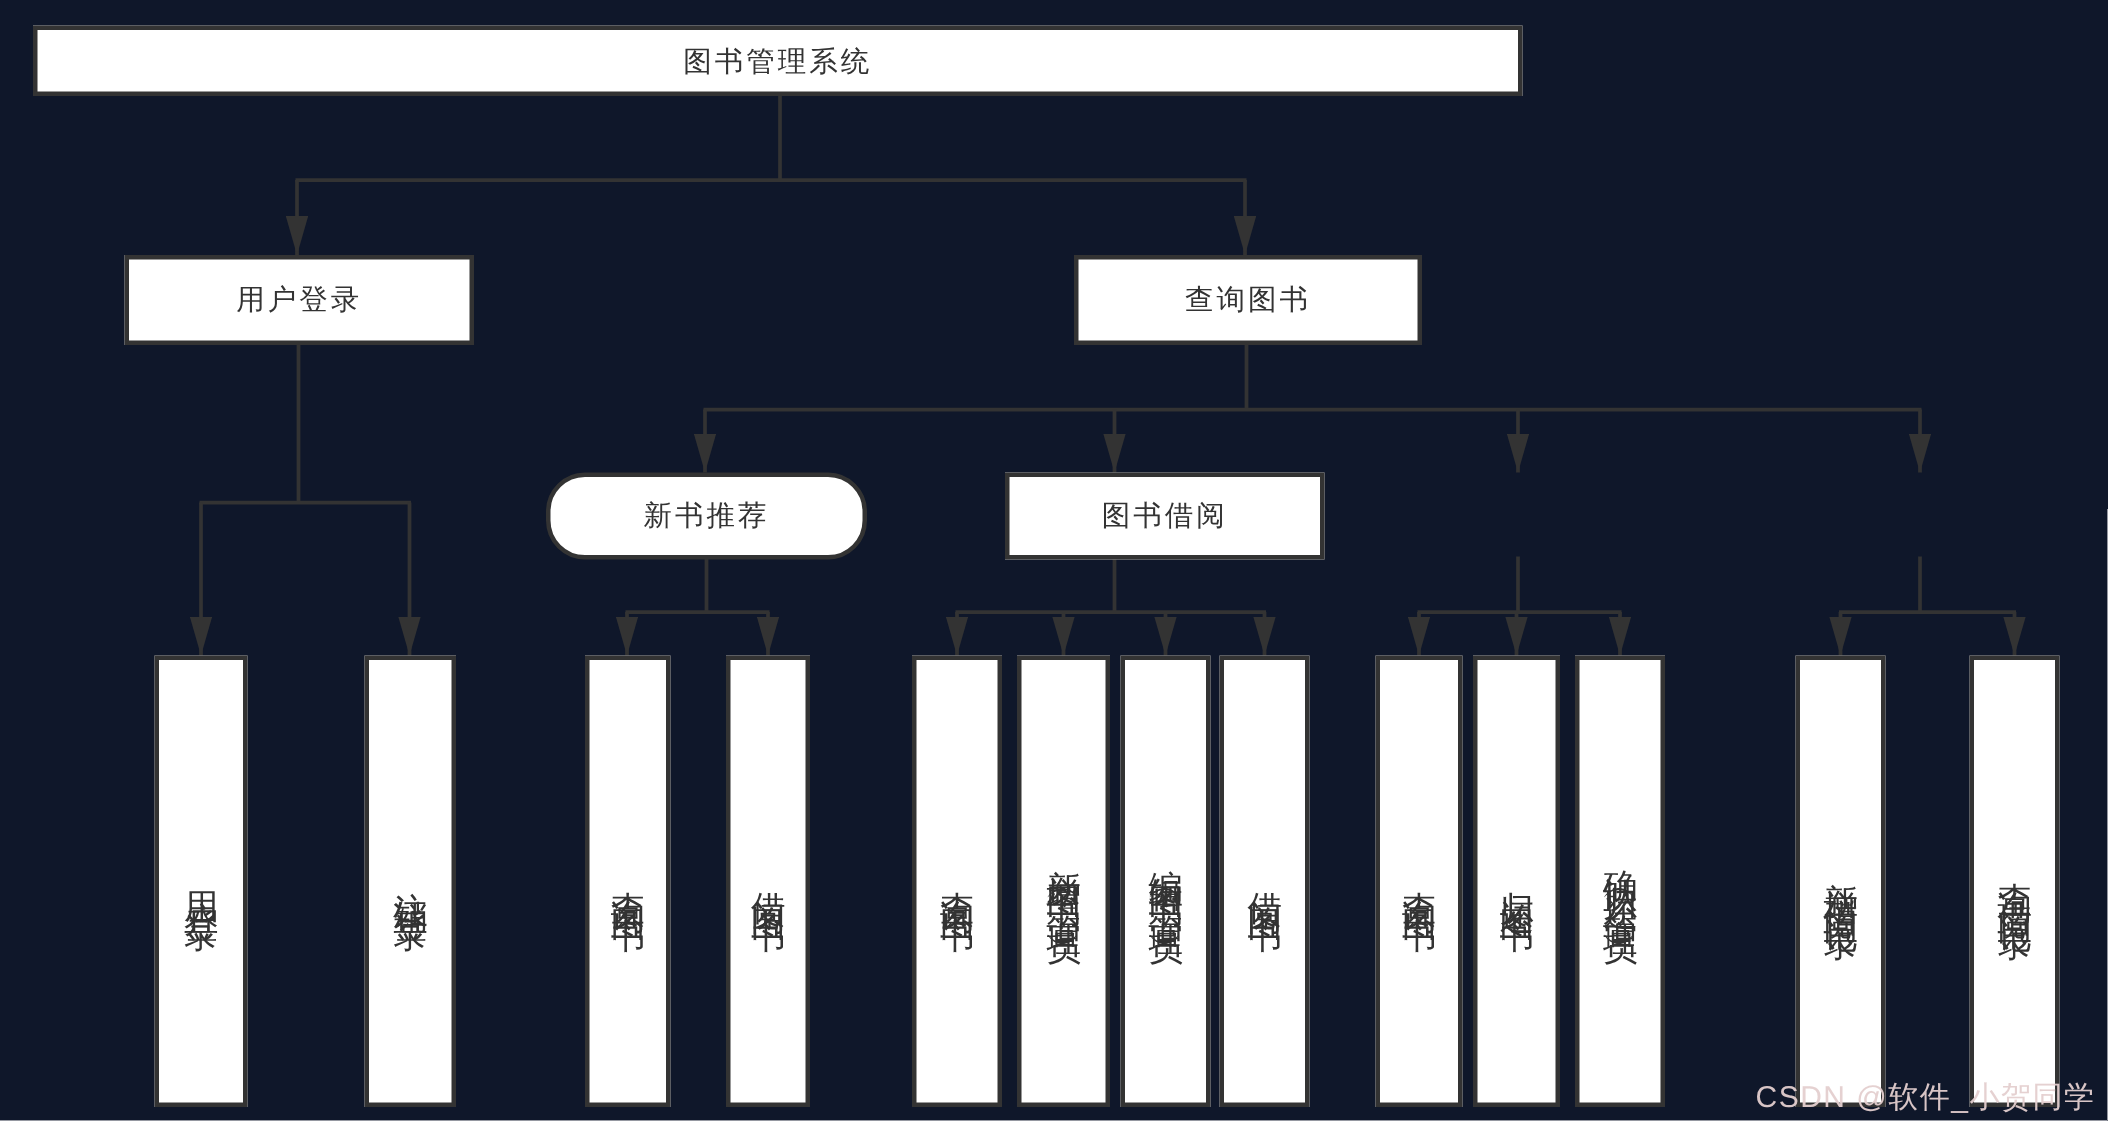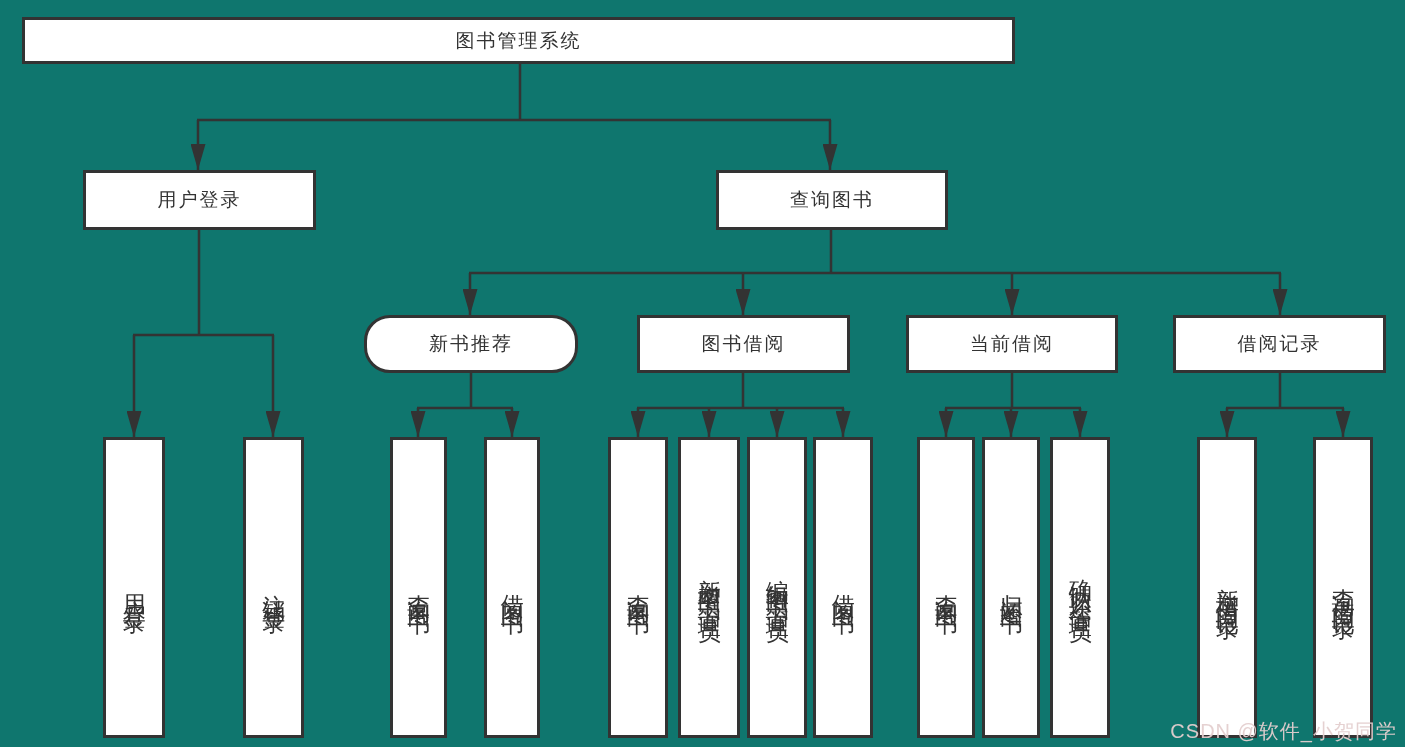--- a/index.html
+++ b/index.html
@@ -5,21 +5,21 @@
   html, body {
     margin: 0;
     padding: 0;
     background: #ffffff;
     font-family: "Liberation Sans", "DejaVu Sans", sans-serif;
   }
   .canvas {
     position: relative;
     width: 1405px;
     height: 747px;
-    background: #0f766e;
+    background: #0f172a;
     overflow: hidden;
   }
   svg.wires {
     position: absolute;
     left: 0; top: 0;
     width: 1405px; height: 747px;
   }
   .node {
     position: absolute;
     box-sizing: border-box;
@@ -117,23 +117,21 @@
       <line x1="1343" y1="408" x2="1343" y2="437" marker-end="url(#ah)"></line>
     </g>
   </svg>
 
   <div class="node" style="left:22px; top:17px; width:993px; height:47px;">图书管理系统</div>
 
   <div class="node" style="left:83px; top:170px; width:233px; height:60px;">用户登录</div>
   <div class="node" style="left:716px; top:170px; width:232px; height:60px;">查询图书</div>
 
   <div class="node" style="left:364px; top:315px; width:214px; height:58px;border-radius:26px;">新书推荐</div>
-  <div class="node" style="left:637px; top:315px; width:213px; height:58px;">图书借阅</div>
-  <div class="node" style="left:906px; top:315px; width:212px; height:58px;">当前借阅</div>
-  <div class="node" style="left:1173px; top:315px; width:213px; height:58px;">借阅记录</div>
+  <div class="node" style="left:670px; top:315px; width:213px; height:58px;">图书借阅</div>
 
   <div class="leaf" style="left:103px; width:62px;">用户登录</div>
   <div class="leaf" style="left:243px; width:61px;">注销登录</div>
 
   <div class="leaf" style="left:390px; width:57px;">查询图书</div>
   <div class="leaf" style="left:484px; width:56px;">借阅图书</div>
 
   <div class="leaf" style="left:608px; width:60px;">查询图书</div>
   <div class="leaf" style="left:678px; width:62px;">新增图书（管理员）</div>
   <div class="leaf" style="left:747px; width:60px;">编辑图书（管理员）</div>

